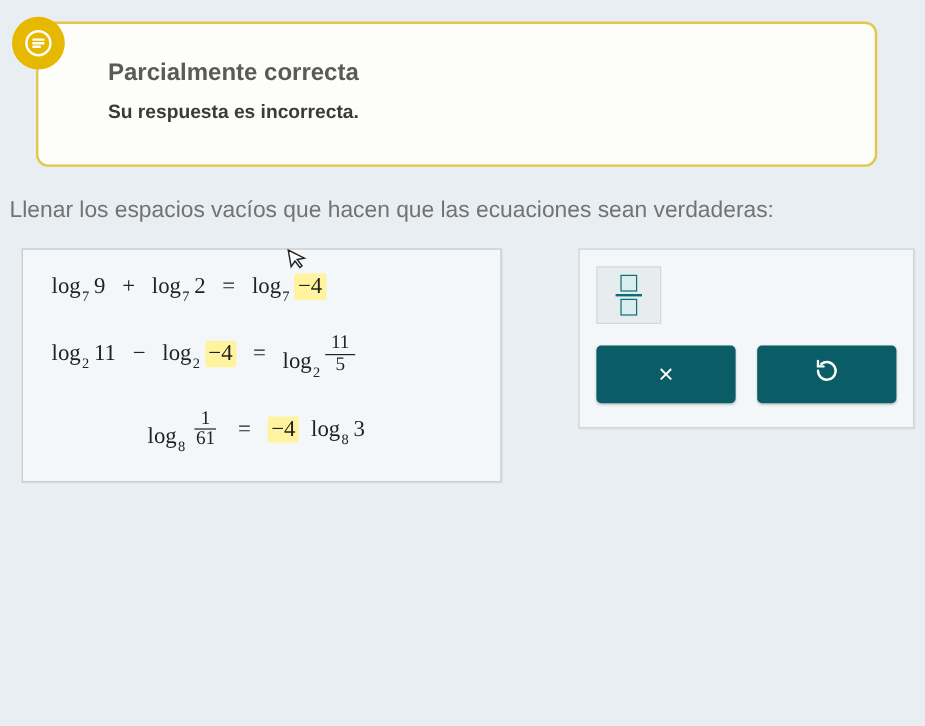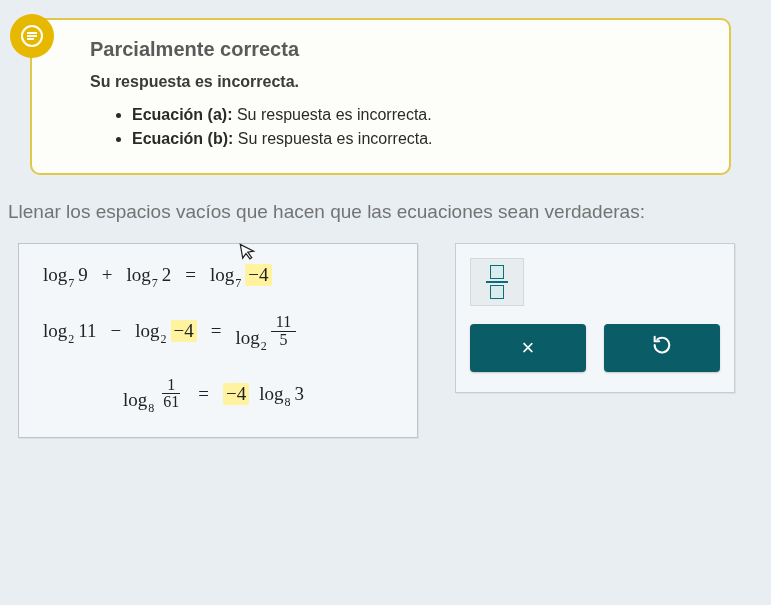--- a/index.html
+++ b/index.html
@@ -11,21 +11,21 @@
     overflow: hidden;
     position: relative;
     color: #333;
   }
   .feedback-card {
     position: relative;
     margin: 18px 40px 0 30px;
     border: 2px solid #e0c84a;
     border-radius: 10px;
     background: #fdfdfa;
-    padding: 18px 22px 22px 58px;
+    padding: 30px 22px 22px 58px;
   }
   .badge {
     position: absolute;
     left: -22px;
     top: -6px;
     width: 44px;
     height: 44px;
     background: #e6b800;
     border-radius: 50%;
     display: flex;
@@ -48,21 +48,21 @@
   .fb-list { list-style: disc; padding-left: 42px; font-size: 16px; color: #2a2a2a; line-height: 1.5; }
   .fb-list li b { font-weight: 700; }
   .instruction {
     margin: 26px 0 0 8px;
     font-size: 19px;
     color: #737373;
   }
   .workspace {
     margin: 20px 0 0 18px;
     display: flex;
-    gap: 37px;
+    gap: 64px;
   }
   .eq-box {
     border: 1px solid #bfc5c8;
     background: #f4f7f9;
     padding: 20px 28px 18px 24px;
     width: 400px;
     position: relative;
     box-shadow: 1px 1px 0 rgba(0,0,0,0.05);
   }
   .cursor {
@@ -154,24 +154,20 @@
   <div class="badge">
     <svg viewBox="0 0 24 24" fill="none" stroke="#fff" stroke-width="2">
       <circle cx="12" cy="12" r="10" fill="#e6b800" stroke="#fff" stroke-width="2"></circle>
       <line x1="7" y1="12" x2="17" y2="12" stroke="#fff" stroke-width="2"></line>
       <line x1="7" y1="9" x2="17" y2="9" stroke="#fff" stroke-width="2"></line>
       <line x1="7" y1="15" x2="14" y2="15" stroke="#fff" stroke-width="2"></line>
     </svg>
   </div>
   <div class="fb-title">Parcialmente correcta</div>
   <div class="fb-sub">Su respuesta es incorrecta.</div>
-  <ul class="fb-list">
-    <li><b>Ecuación (a):</b> <span>Su respuesta es incorrecta.</span></li>
-    <li><b>Ecuación (b):</b> <span>Su respuesta es incorrecta.</span></li>
-  </ul>
 </div>
 
 <div class="instruction">Llenar los espacios vacíos que hacen que las ecuaciones sean verdaderas:</div>
 
 <div class="workspace">
 
   <div class="eq-box">
     <span class="cursor">
       <svg width="20" height="22" viewBox="0 0 20 20">
           <path d="M3 2 L3 16 L7 12 L10 18 L12 17 L9 11 L15 11 Z" fill="#ffffff" stroke="#222" stroke-width="1.2"></path>

